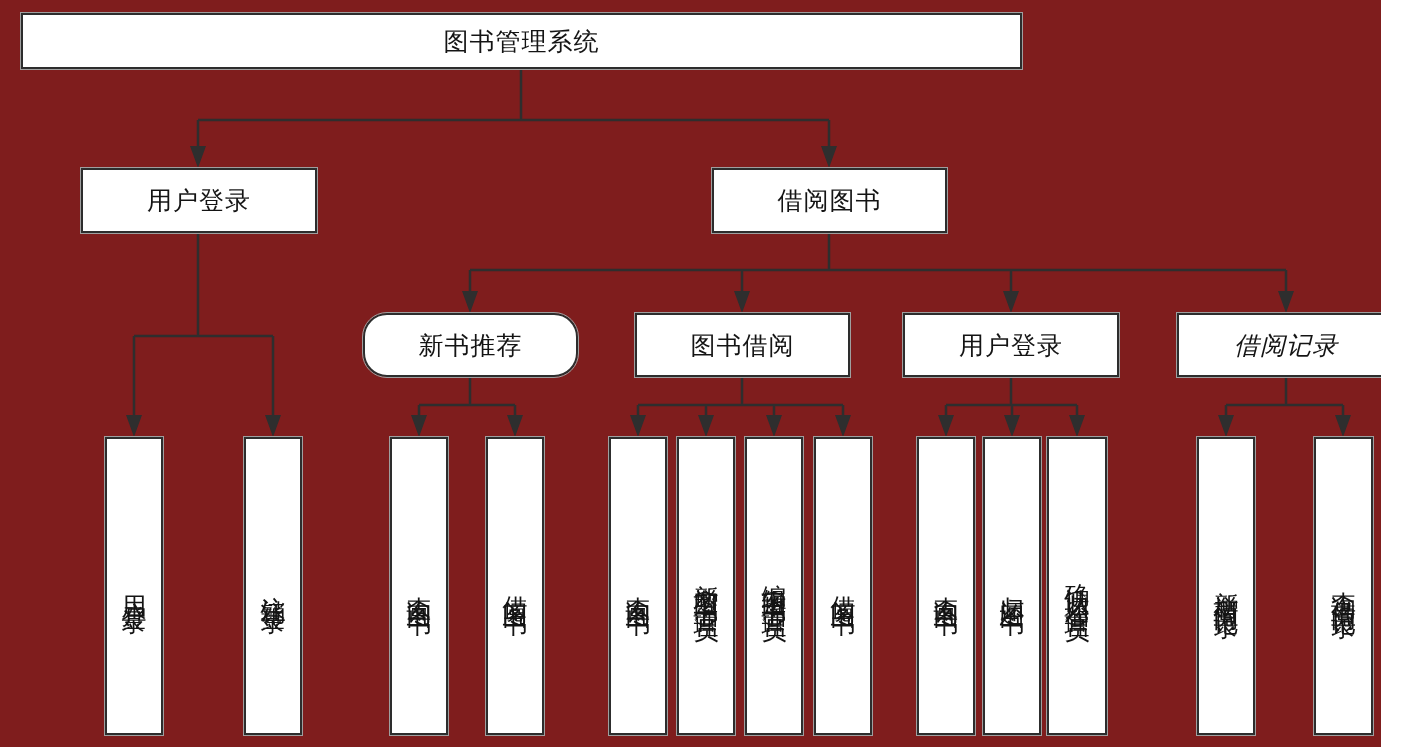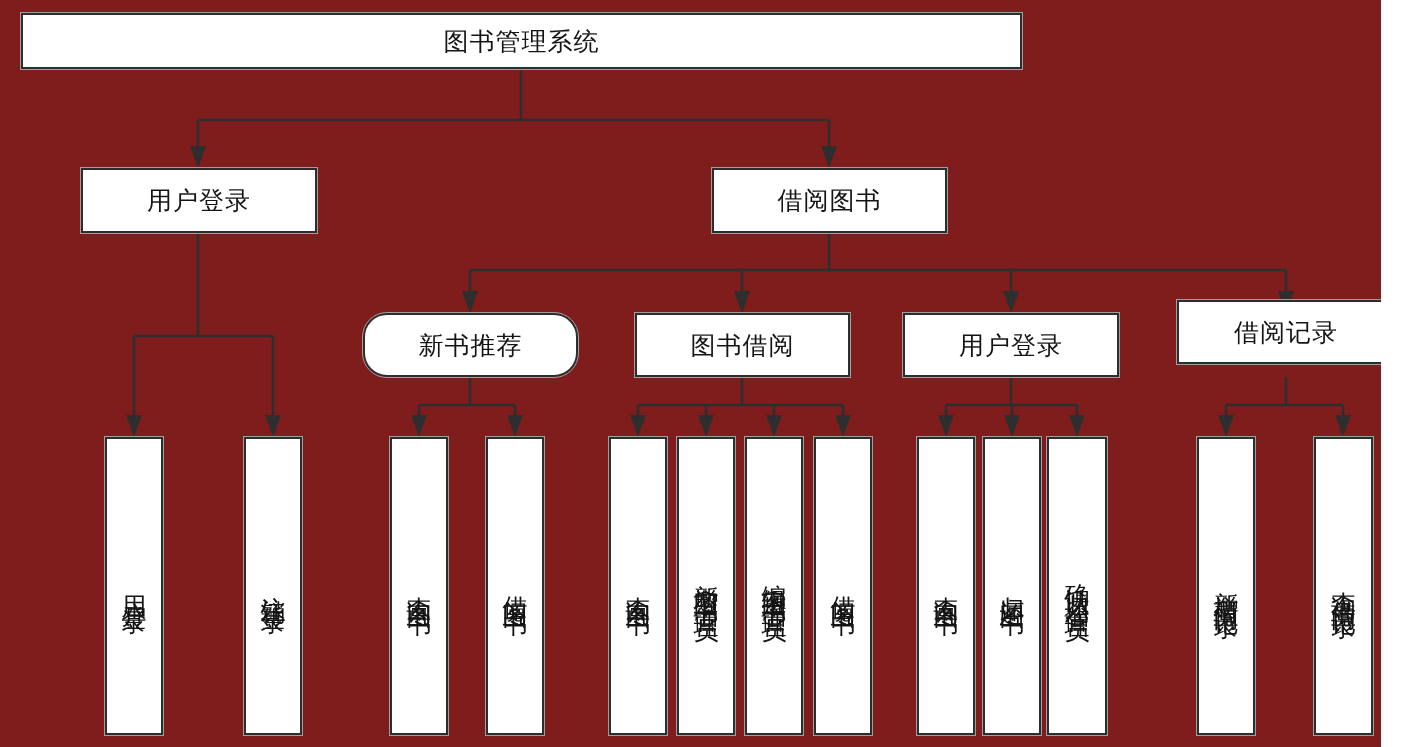--- a/index.html
+++ b/index.html
@@ -82,21 +82,21 @@
 
   <div class="box" style="left:363px;top:313px;width:215px;height:64px;border-radius:24px;">
     <span class="hlabel">新书推荐</span>
   </div>
   <div class="box" style="left:635px;top:313px;width:215px;height:64px;">
     <span class="hlabel">图书借阅</span>
   </div>
   <div class="box" style="left:903px;top:313px;width:216px;height:64px;">
     <span class="hlabel">用户登录</span>
   </div>
-  <div class="box" style="left:1177px;top:300px;width:218px;height:64px;">
+  <div class="box" style="left:1177px;top:313px;width:218px;height:64px;font-style:italic;">
     <span class="hlabel">借阅记录</span>
   </div>
 
   <div class="box" style="left:105px;top:437px;width:58px;height:298px;">
     <span class="vlabel">用户登录</span>
   </div>
   <div class="box" style="left:244px;top:437px;width:58px;height:298px;">
     <span class="vlabel">注销登录</span>
   </div>
 

